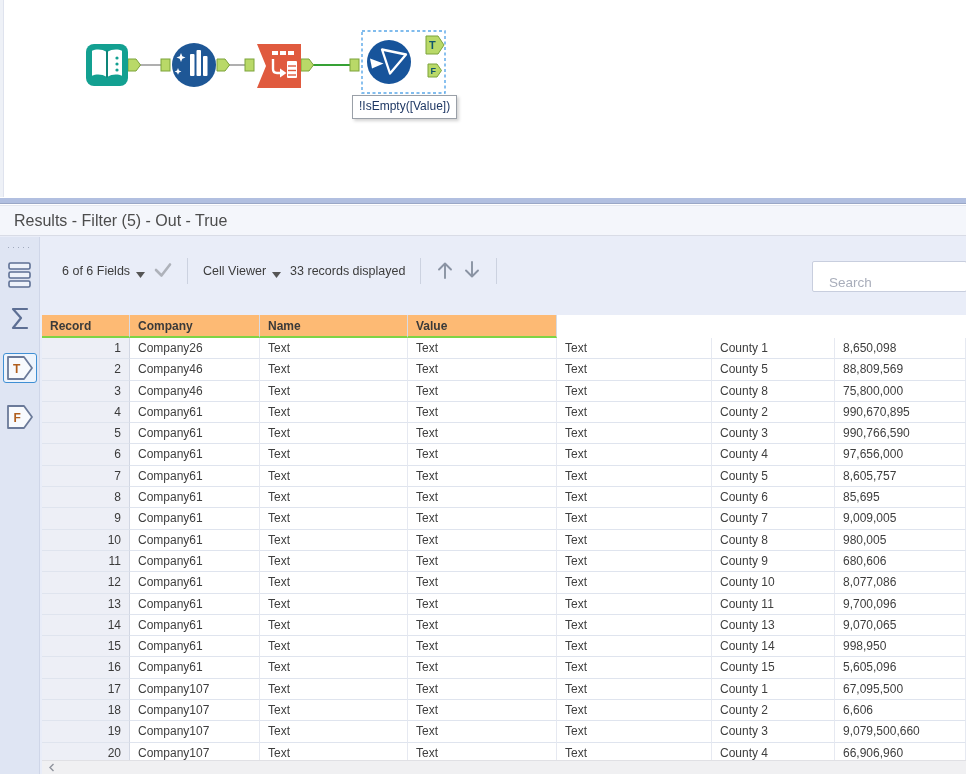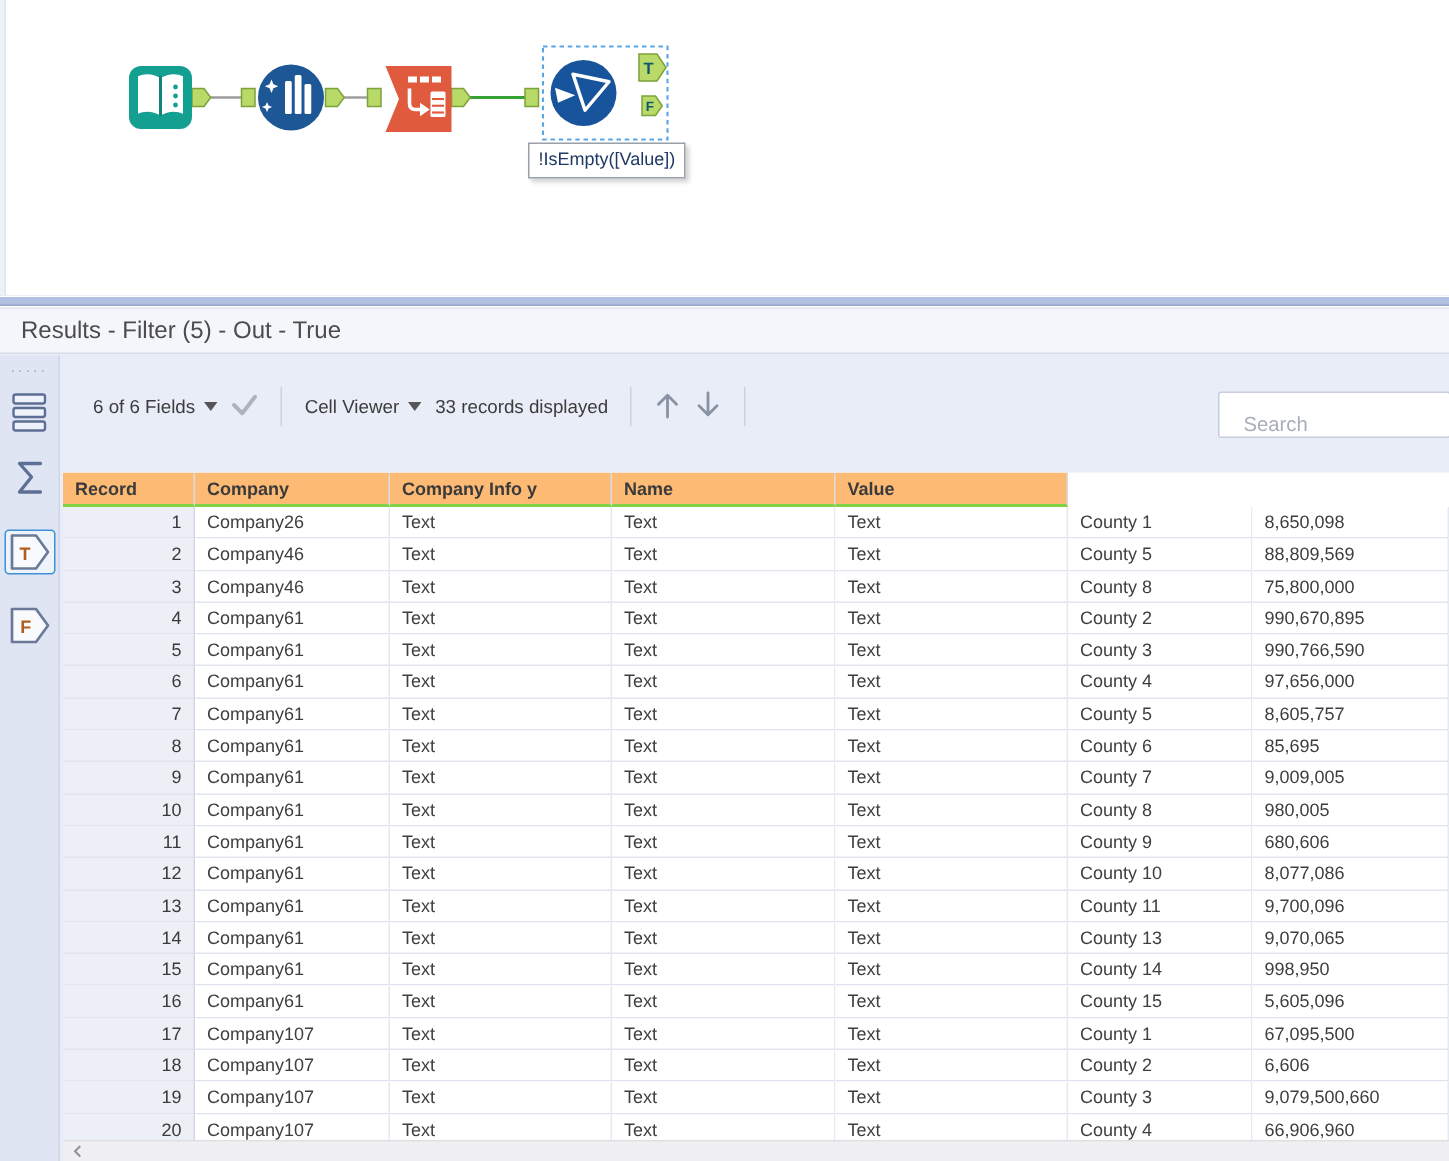--- a/index.html
+++ b/index.html
@@ -29,21 +29,21 @@
   .side{position:absolute;left:0;top:0;width:40px;height:537px;background:#dfe5f3;border-right:1px solid #cfd6e8;box-sizing:border-box}
   .side .dots{position:absolute;top:6px;left:0;width:100%;text-align:center;color:#97a0b5;font-size:9px;letter-spacing:2px;line-height:8px}
   .side-btn{position:absolute;left:4px;width:32px;display:flex;justify-content:center}
   .anchor-btn{background:transparent;border:1.5px solid transparent;border-radius:3px;padding:1px 2px;line-height:0}
   .anchor-btn.selected{border-color:#3f8fd4;background:#eef4fc}
 
   
   .main{position:absolute;left:40px;top:0;width:926px;height:537px}
   .toolbar-left{position:absolute;left:22px;top:18px;height:32px;display:flex;align-items:center;gap:9px;
                 font-size:12.5px;color:#3c3c3c;white-space:nowrap}
-  .tb-item{display:flex;align-items:center;gap:6px}
+  .tb-item{display:flex;align-items:flex-end;gap:6px}
   .vsep{width:1px;height:26px;background:#ccd2e0;margin:0 6px}
   .search{position:absolute;left:772px;top:24px;right:-1px;height:31px;border:1px solid #c8cede;border-radius:2px;
           background:#fff;box-sizing:border-box;display:flex;align-items:flex-end;padding:0 8px;gap:6px}
   .search input{border:none;outline:none;flex:1;font-size:13.5px;color:#444;background:transparent;font-family:inherit}
   .search input::placeholder{color:#a9aebb}
 
   
   .grid{position:absolute;left:2px;top:78px;width:924px;height:445px;overflow:hidden;background:#fff}
   .thead,.tr{display:grid;grid-template-columns:88px 130px 148px 149px 155px 123px 131px}
   .th{box-sizing:border-box;height:23px;padding:4px 8px 0;font-size:12px;font-weight:bold;color:#3a3a3a;
@@ -221,21 +221,20 @@
           <circle cx="6.5" cy="6.5" r="4.8" stroke="#b9bfce" stroke-width="1.6" fill="none"></circle>
           <line x1="10.6" y1="10.6" x2="14.6" y2="14.6" stroke="#b9bfce" stroke-width="1.6" stroke-linecap="round"></line>
         </svg>
         <input type="text" placeholder="Search" style="">
       </div>
 
       <div class="grid">
         <div class="thead">
             <div class="th record-h">Record</div>
             <div class="th">Company</div>
-            <div class="th">Company Info y</div>
             <div class="th">Name</div>
             <div class="th">Value</div>
           </div>
         <div>
             <div class="tr">
               <div class="td record">1</div>
               <div class="td">Company26</div>
               <div class="td">Text</div>
               <div class="td">Text</div>
               <div class="td">Text</div>

